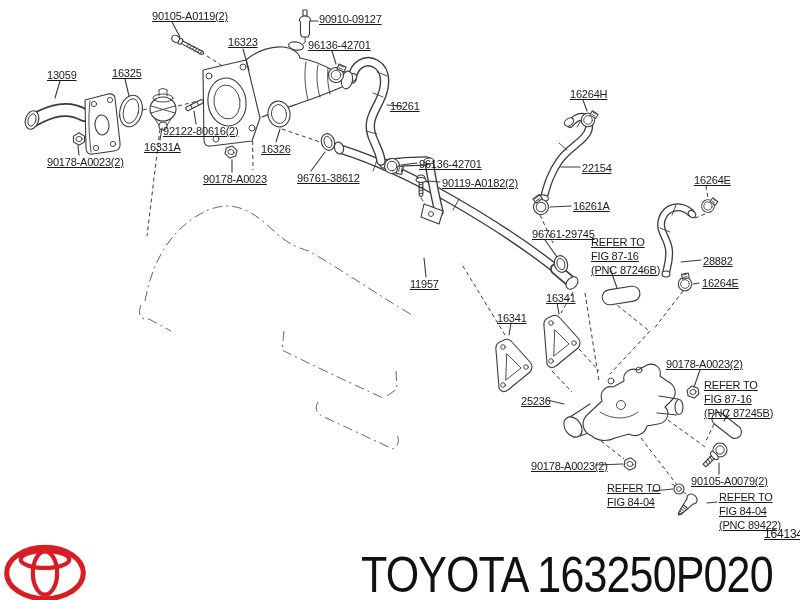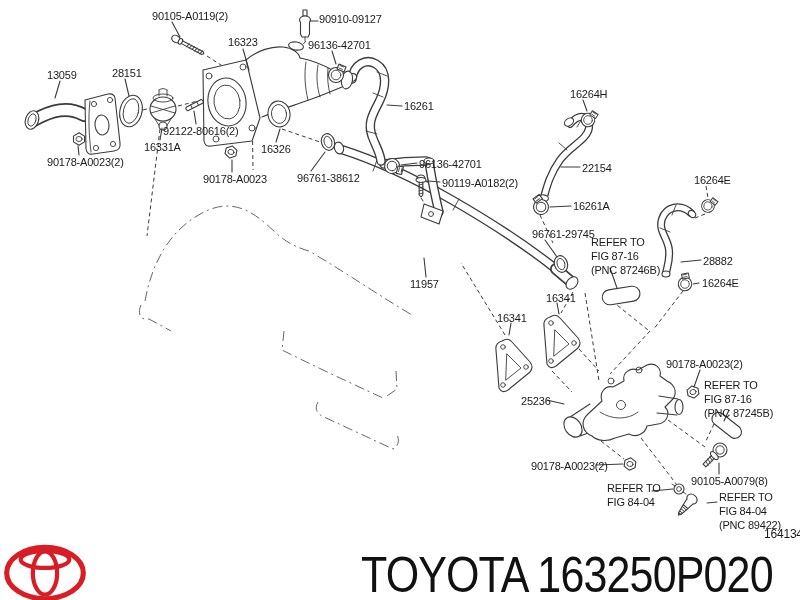--- a/index.html
+++ b/index.html
@@ -14,21 +14,21 @@
   .dd{fill:none;stroke:#666666;stroke-width:1;stroke-dasharray:10 4 2 4;}
   .to{fill:none;stroke:#3b3b3b;stroke-width:9.5;stroke-linecap:round;}
   .ti{fill:none;stroke:#ffffff;stroke-width:6.8;stroke-linecap:round;}
   .to2{fill:none;stroke:#3b3b3b;stroke-width:8;stroke-linecap:round;}
   .ti2{fill:none;stroke:#ffffff;stroke-width:5.4;stroke-linecap:round;}
   .to3{fill:none;stroke:#3b3b3b;stroke-width:12;stroke-linecap:round;}
   .ti3{fill:none;stroke:#ffffff;stroke-width:8.6;stroke-linecap:round;}
   .to4{fill:none;stroke:#3b3b3b;stroke-width:14;stroke-linecap:round;}
   .ti4{fill:none;stroke:#ffffff;stroke-width:10.5;stroke-linecap:round;}
   .co{position:absolute;font-size:11px;line-height:1.25;color:#1a1a1a;
-      letter-spacing:-0.2px;white-space:pre-line;}
+      letter-spacing:-0.2px;white-space:pre-line;text-decoration:underline;}
   .small{font-size:12px;}
   .title{position:absolute;left:361px;top:546px;font-size:50px;color:#111111;
          letter-spacing:-1px;white-space:nowrap;transform:scaleX(.86);transform-origin:left top;}
   .logo{position:absolute;left:2px;top:544px;}
 </style>
 </head>
 <body>
 
 <div id="stage">
 
@@ -323,24 +323,24 @@
         <path class="ln" d="M719,474 L719,463"></path>
     <path class="ln" d="M652,491 L673,489"></path>
         <path class="ln" d="M717,502 L707,503"></path>
   </g>
 </svg>
 
 <div class="co" style="left:152px;top:10px">90105-A0119(2)</div>
 <div class="co" style="left:319px;top:13px">90910-09127</div>
 <div class="co" style="left:228px;top:36px">16323</div>
 <div class="co" style="left:308px;top:39px">96136-42701</div>
-<div class="co" style="left:112px;top:67px">28151</div>
+<div class="co" style="left:112px;top:67px">16325</div>
 <div class="co" style="left:47px;top:69px">13059</div>
 <div class="co" style="left:570px;top:88px">16264H</div>
-<div class="co" style="left:404px;top:100px">16261</div>
+<div class="co" style="left:390px;top:100px">16261</div>
 <div class="co" style="left:163px;top:125px">92122-80616(2)</div>
 <div class="co" style="left:144px;top:141px">16331A</div>
 <div class="co" style="left:261px;top:143px">16326</div>
 <div class="co" style="left:47px;top:156px">90178-A0023(2)</div>
 <div class="co" style="left:419px;top:158px">96136-42701</div>
 <div class="co" style="left:582px;top:162px">22154</div>
 <div class="co" style="left:297px;top:172px">96761-38612</div>
 <div class="co" style="left:203px;top:173px">90178-A0023</div>
 <div class="co" style="left:694px;top:174px">16264E</div>
 <div class="co" style="left:442px;top:177px">90119-A0182(2)</div>
@@ -353,21 +353,21 @@
 <div class="co" style="left:702px;top:277px">16264E</div>
 <div class="co" style="left:410px;top:278px">11957</div>
 <div class="co" style="left:546px;top:292px">16341</div>
 <div class="co" style="left:497px;top:312px">16341</div>
 <div class="co" style="left:666px;top:358px">90178-A0023(2)</div>
 <div class="co" style="left:704px;top:379px">REFER TO
 FIG 87-16
 (PNC 87245B)</div>
 <div class="co" style="left:521px;top:395px">25236</div>
 <div class="co" style="left:531px;top:460px">90178-A0023(2)</div>
-<div class="co" style="left:691px;top:475px">90105-A0079(8)</div>
+<div class="co" style="left:691px;top:475px">90105-A0079(2)</div>
 <div class="co" style="left:607px;top:482px">REFER TO
 FIG 84-04</div>
 <div class="co" style="left:719px;top:491px">REFER TO
 FIG 84-04
 (PNC 89422)</div>
 <div class="co small" style="left:764px;top:527px">164134</div>
 
 <svg class="logo" width="86" height="58" viewBox="0 0 92 62">
   <ellipse cx="46" cy="31" rx="41" ry="27.5" fill="none" stroke="#d91d24" stroke-width="5.5"></ellipse>
   <ellipse cx="46" cy="31" rx="13" ry="23" fill="none" stroke="#d91d24" stroke-width="4.5"></ellipse>

